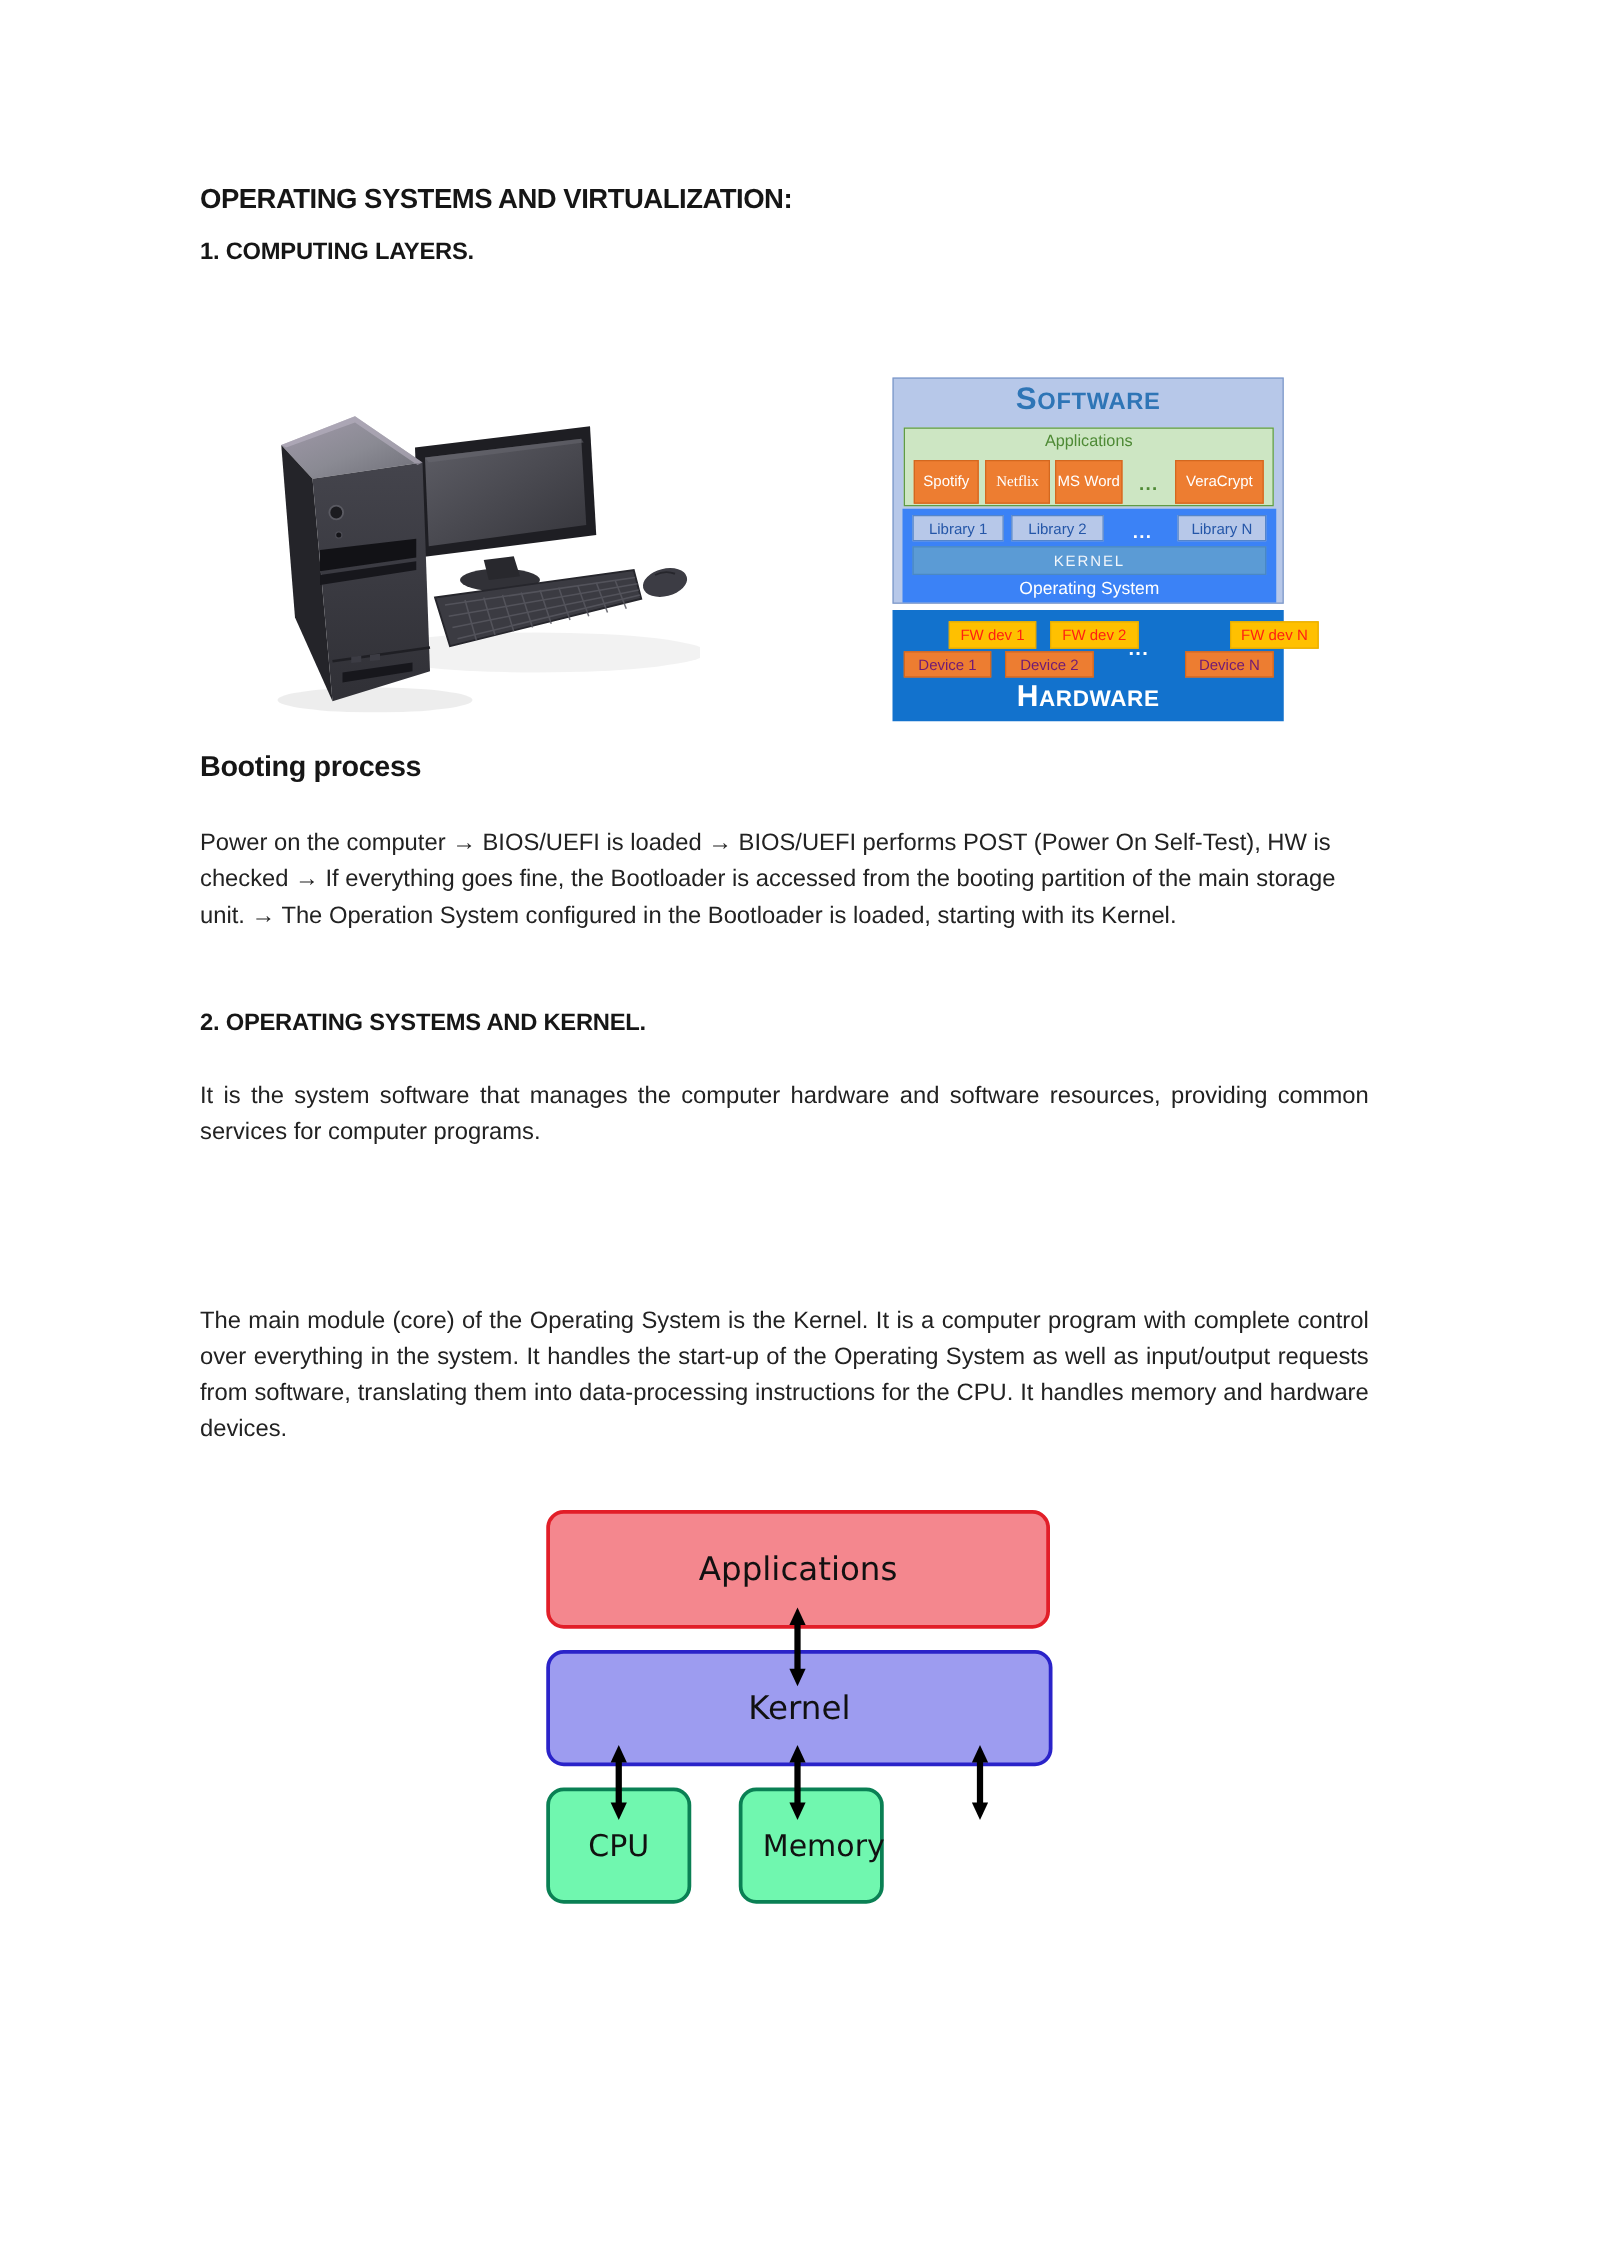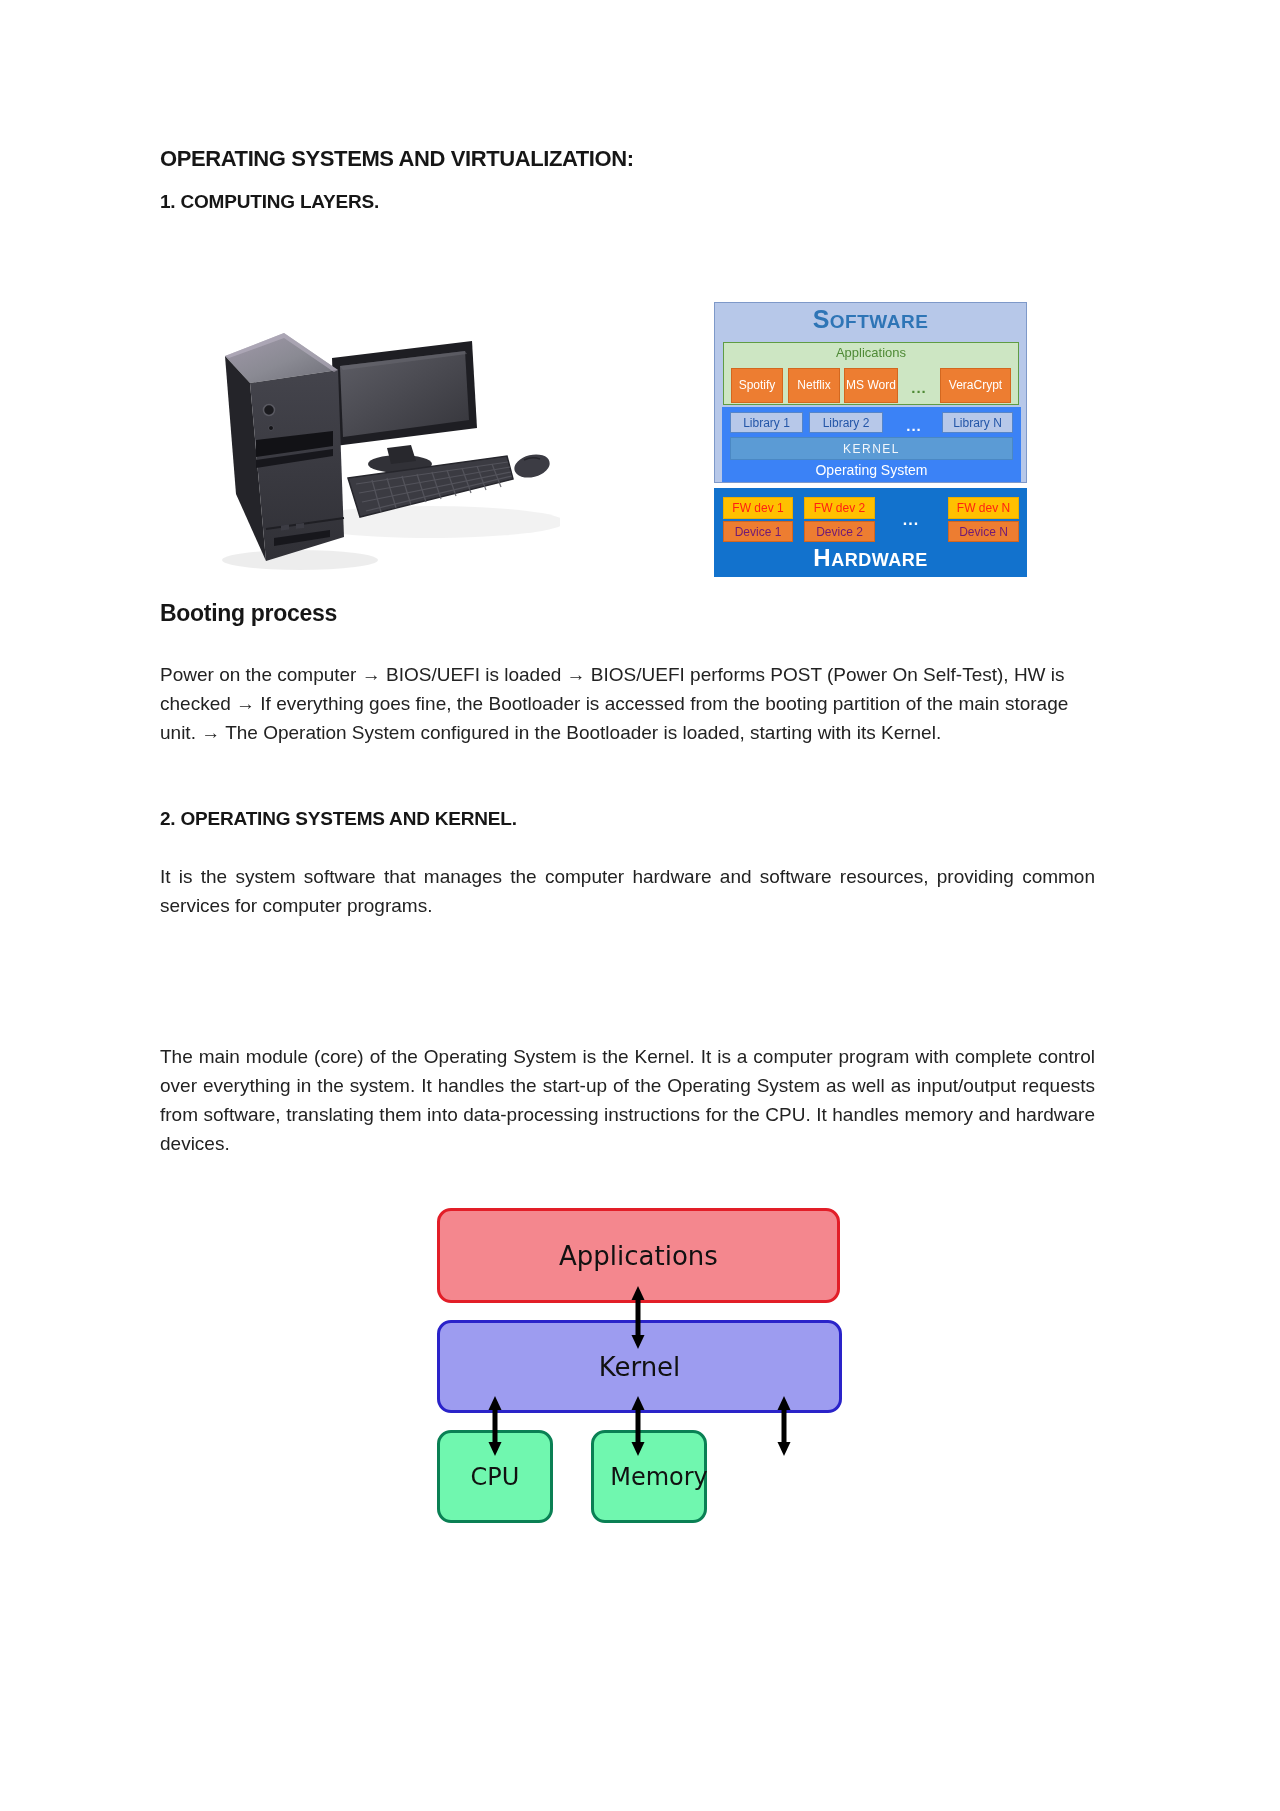--- a/index.html
+++ b/index.html
@@ -23,37 +23,37 @@
   
   .layers{left:714px;top:302px;width:313px;height:275px;font-family:"Liberation Sans",sans-serif;}
   .sw-box{position:absolute;left:0;top:0;width:313px;height:181px;background:#b7c8e9;border:1px solid #7e99c9;box-sizing:border-box;}
   .sw-title{position:absolute;left:0;top:2px;width:100%;text-align:center;color:#2e75b6;font-weight:600;font-size:19px;letter-spacing:0.5px;}
   .sw-title::first-letter{font-size:25px;}
   .apps-box{position:absolute;left:8px;top:39px;width:296px;height:63px;background:#cde6c3;border:1px solid #5f9c44;box-sizing:border-box;}
   .apps-label{position:absolute;left:0;top:2px;width:100%;text-align:center;color:#4e8a35;font-size:13px;}
   .appbtn{position:absolute;top:25px;height:35px;background:#ed7d31;border:1px solid #d3671f;box-sizing:border-box;color:#ffffff;
     font-size:12px;line-height:1.15;display:flex;align-items:center;justify-content:center;text-align:center;}
   .app1{left:7px;width:52px;}
-  .app2{left:64px;width:52px;}
+  .app2{left:64px;width:52px;font-family:Liberation Serif, serif;}
   .app3{left:120px;width:54px;}
   .appdots{position:absolute;left:179px;top:36px;width:32px;text-align:center;color:#4e8a35;font-weight:bold;font-size:15px;letter-spacing:1px;}
   .app4{left:216px;width:71px;}
   .os-box{position:absolute;left:7px;top:104px;width:299px;height:75px;background:#3b82f6;}
   .libbtn{position:absolute;top:5px;height:21px;background:#b7c8e9;border:1px solid #5585c9;box-sizing:border-box;color:#2456a8;
     font-size:12px;display:flex;align-items:center;justify-content:center;}
   .lib1{left:8px;width:73px;}
   .lib2{left:87px;width:74px;}
   .libdots{position:absolute;left:172px;top:10px;width:40px;text-align:center;color:#ffffff;font-weight:bold;font-size:15px;letter-spacing:1px;}
   .libN{left:220px;width:71px;}
   .kernel-bar{position:absolute;left:8px;top:30px;width:283px;height:23px;background:#5b9bd5;border:1px solid #4a88c4;box-sizing:border-box;
     color:#f2f6fb;font-size:12px;letter-spacing:1.5px;display:flex;align-items:center;justify-content:center;}
   .os-label{position:absolute;left:0;top:55px;width:100%;text-align:center;color:#ffffff;font-size:14px;}
   .hw-box{position:absolute;left:0;top:186px;width:313px;height:89px;background:#1272cd;}
   .fwbtn{position:absolute;top:9px;height:22px;background:#ffc000;border:1px solid #e8ad00;box-sizing:border-box;color:#ff2012;
-    font-size:12px;display:flex;align-items:center;justify-content:center;}
+    font-size:12px;display:flex;align-items:center;justify-content:center;margin-left:36px;}
   .devbtn{position:absolute;top:33px;height:21px;background:#ed7d31;border:1px solid #d3671f;box-sizing:border-box;color:#701a75;
     font-size:12px;display:flex;align-items:center;justify-content:center;}
   .col1{left:9px;width:70px;}
   .col2{left:90px;width:71px;}
   .colN{left:234px;width:71px;}
   .hwdots{position:absolute;left:172px;top:23px;width:50px;text-align:center;color:#ffffff;font-weight:bold;font-size:16px;letter-spacing:1px;}
   .hw-title{position:absolute;left:0;top:56px;width:100%;text-align:center;color:#ffffff;font-weight:600;font-size:18px;letter-spacing:0.5px;}
   .hw-title::first-letter{font-size:24px;}
 
   

